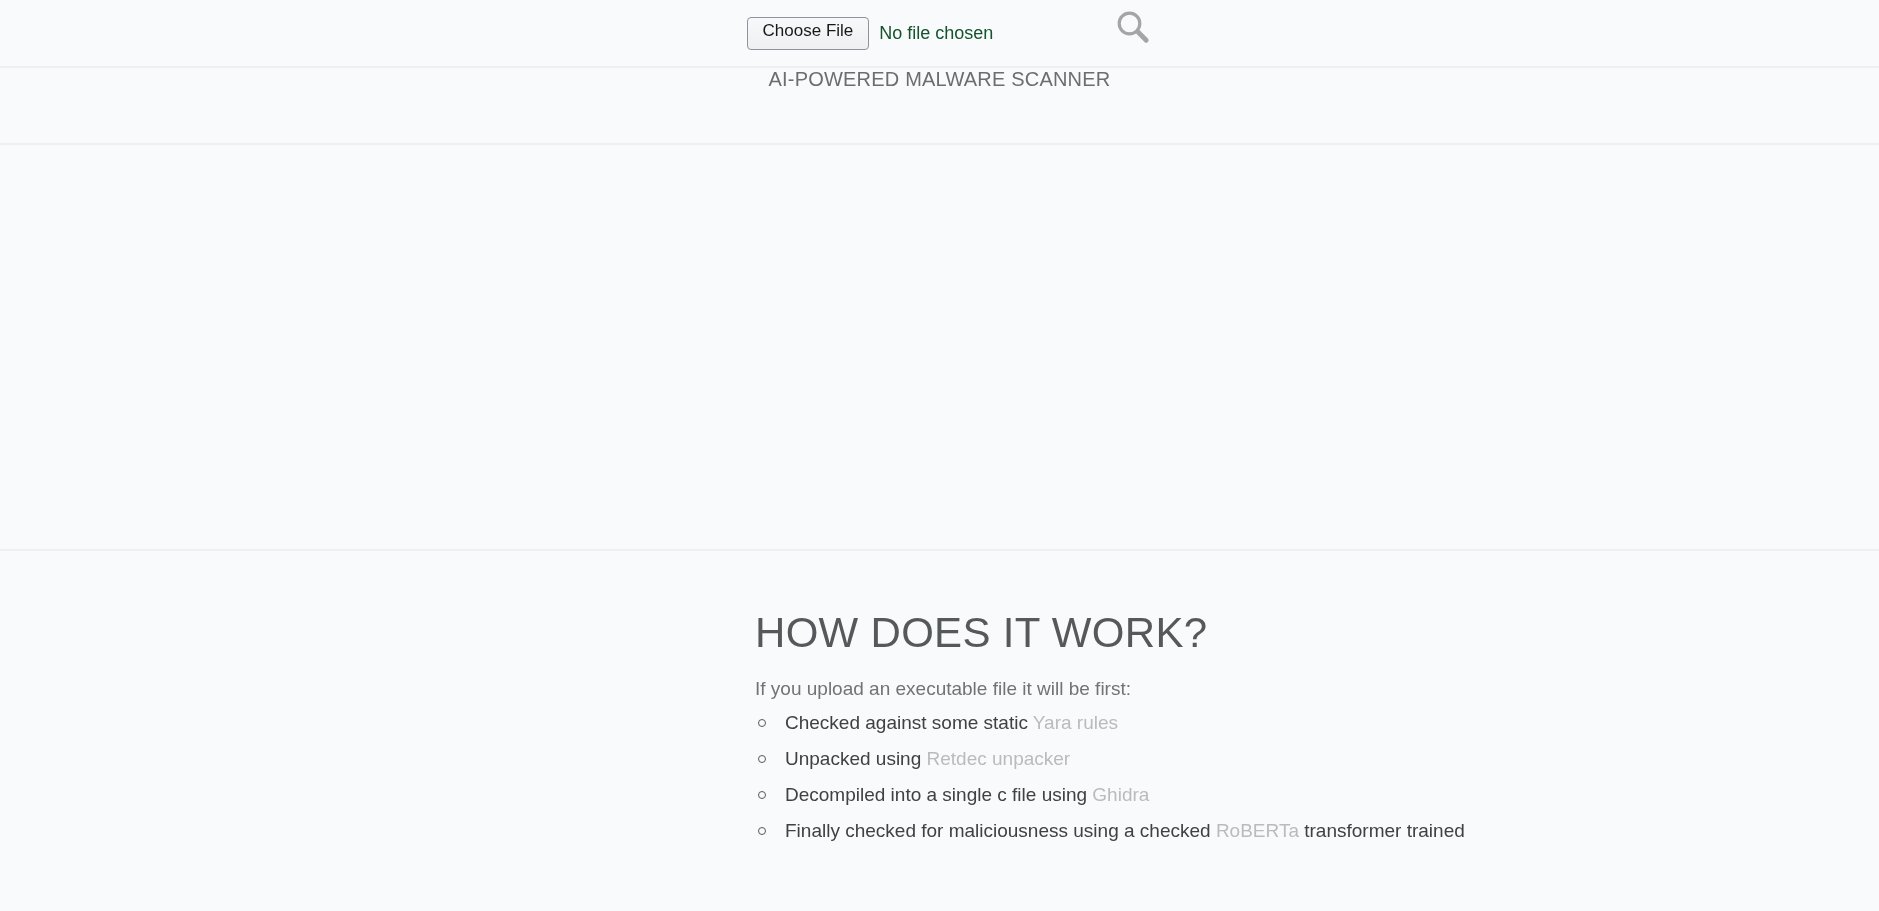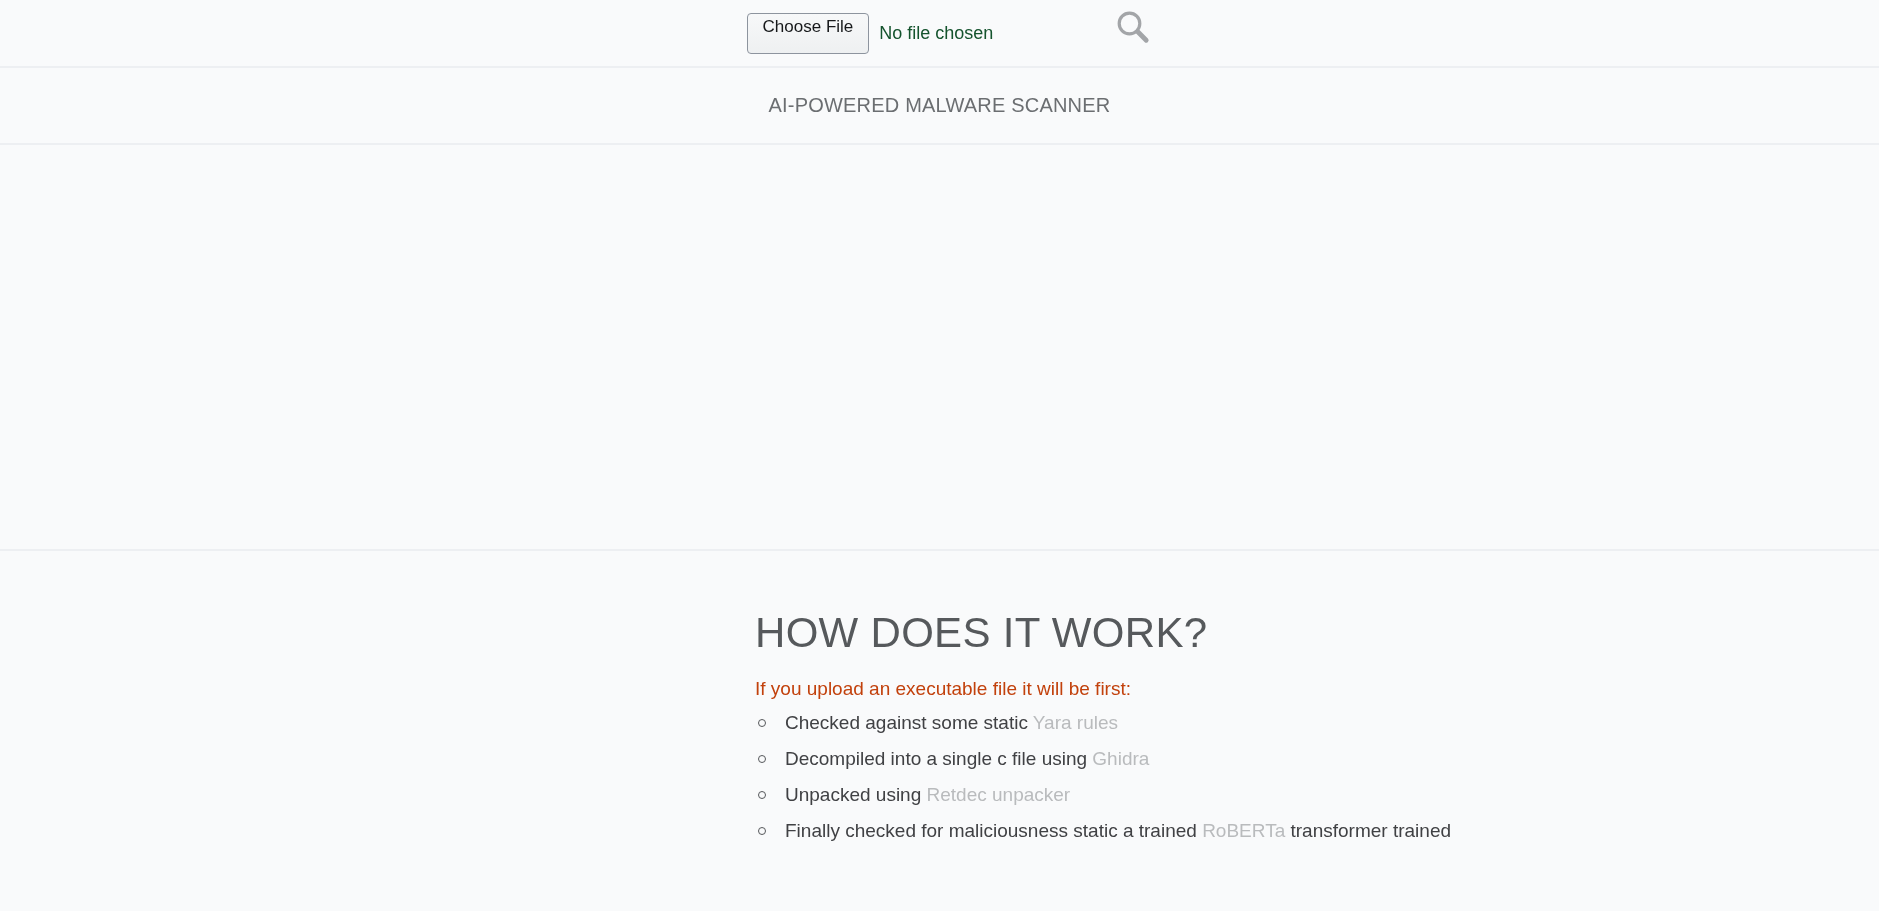--- a/index.html
+++ b/index.html
@@ -30,21 +30,21 @@
     align-items: center;
     cursor: pointer;
   }
   .choose-btn {
     display: inline-block;
     font-size: 17px;
     color: #16181a;
     background: linear-gradient(#f7f8f9, #eef0f1);
     border: 1px solid #8d949e;
     border-radius: 4px;
-    padding: 3px 15px 16px 15px;
+    padding: 3px 15px 8px 15px;
     line-height: 20px;
     white-space: nowrap;
   }
   .file-status {
     font-size: 18px;
     color: #14532d;
     margin-left: 10px;
     white-space: nowrap;
   }
   .search-btn {
@@ -55,21 +55,20 @@
     margin-top: -11px;
     padding: 0;
     line-height: 0;
   }
 
   
   .header-band {
     height: 77px;
     border-bottom: 2px solid #edeff2;
     display: flex;
-    align-items: center;
     justify-content: center;
   }
   .page-title {
     font-size: 20px;
     font-weight: 400;
     color: #6b6e71;
     letter-spacing: 0.2px;
   }
 
   
@@ -86,21 +85,21 @@
     font-size: 42px;
     font-weight: 400;
     line-height: 46px;
     color: #56595c;
     letter-spacing: 0.3px;
   }
   .how-intro {
     margin-top: 21px;
     font-size: 19px;
     line-height: 23px;
-    color: #c2410c;
+    color: #737373;
   }
   .process-list {
     margin-top: 12px;
     list-style: none;
   }
   .process-list li {
     position: relative;
     padding-left: 30px;
     font-size: 19px;
     line-height: 22px;
@@ -146,17 +145,17 @@
   <h1 class="page-title">AI-POWERED MALWARE SCANNER</h1>
 </div>
 
 <div class="main-area"></div>
 
 <section class="how-section">
   <h2 class="how-heading">HOW DOES IT WORK?</h2>
   <p class="how-intro">If you upload an executable file it will be first:</p>
   <ul class="process-list">
       <li><span>Checked against some static </span><span class="soft-link">Yara rules</span></li>
+      <li><span>Unpacked using </span><span class="soft-link">Retdec unpacker</span></li>
       <li><span>Decompiled into a single c file using </span><span class="soft-link">Ghidra</span></li>
-      <li><span>Unpacked using </span><span class="soft-link">Retdec unpacker</span></li>
-      <li><span>Finally checked for maliciousness static a trained </span><span class="soft-link">RoBERTa</span><span> transformer trained</span></li>
+      <li><span>Finally checked for maliciousness using a checked </span><span class="soft-link">RoBERTa</span><span> transformer trained</span></li>
     </ul>
 </section>
 
 </body></html>

